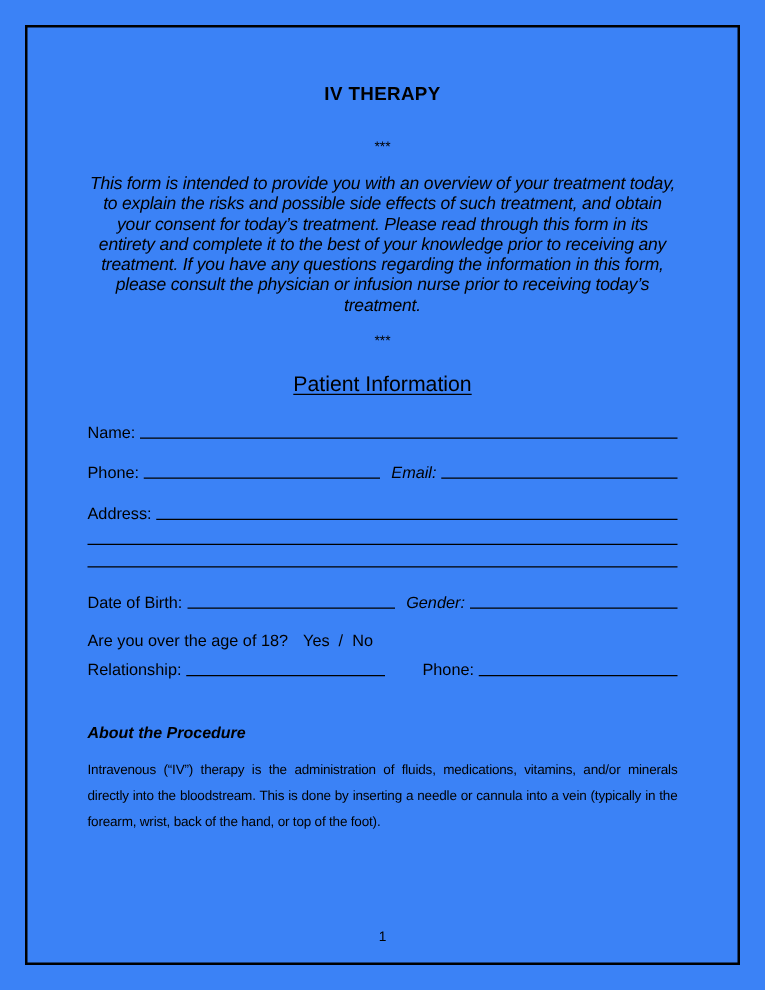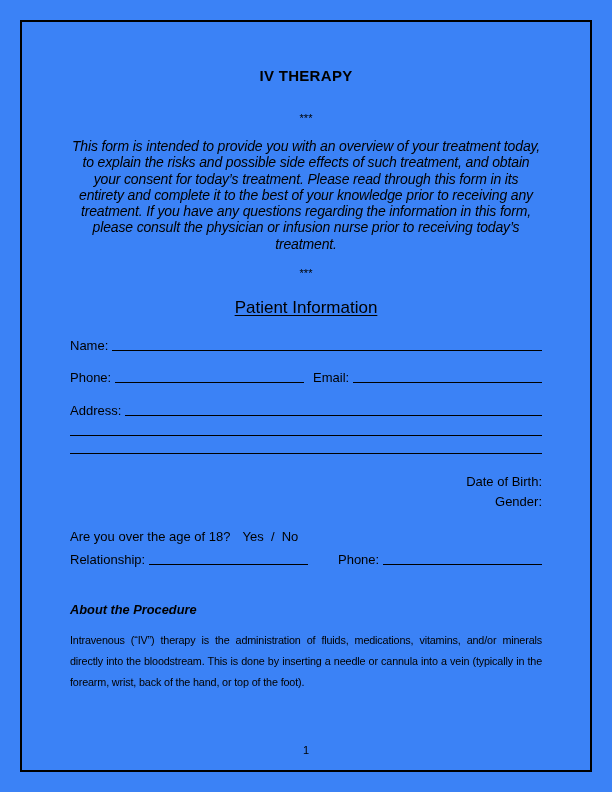--- a/index.html
+++ b/index.html
@@ -62,32 +62,32 @@
     font-size: 13px;
     line-height: 16px;
   }
   .label { white-space: pre; }
   .line {
     flex: 1;
     border-bottom: 1px solid #000000;
     margin-left: 4px;
     margin-bottom: 3px;
   }
-  .gap-md { margin-left: 9px; }
+  .gap-md { margin-left: 9px; font-style: italic; }
   .gap-lg { margin-left: 30px; }
   .row-name    { margin-top: 20px; }
   .row-phone   { margin-top: 16px; }
   .row-address { margin-top: 17px; }
   .blank-line {
     height: 0;
     border-bottom: 1px solid #000000;
   }
   .blank-a { margin-top: 16px; }
   .blank-b { margin-top: 17px; }
-  .row-dob       { margin-top: 20px; flex-direction: column; }
+  .row-dob       { margin-top: 20px; }
   .row-age       { margin-top: 15px; }
   .row-emergency { margin-top: 16px; }
   .row-relation  { margin-top: 7px; }
   .age-options { margin-left: 12px; white-space: pre; }
   .procedure-heading {
     margin: 34px 0 0 0;
     text-align: left;
     font-weight: bold;
     font-style: italic;
     font-size: 12.8px;

